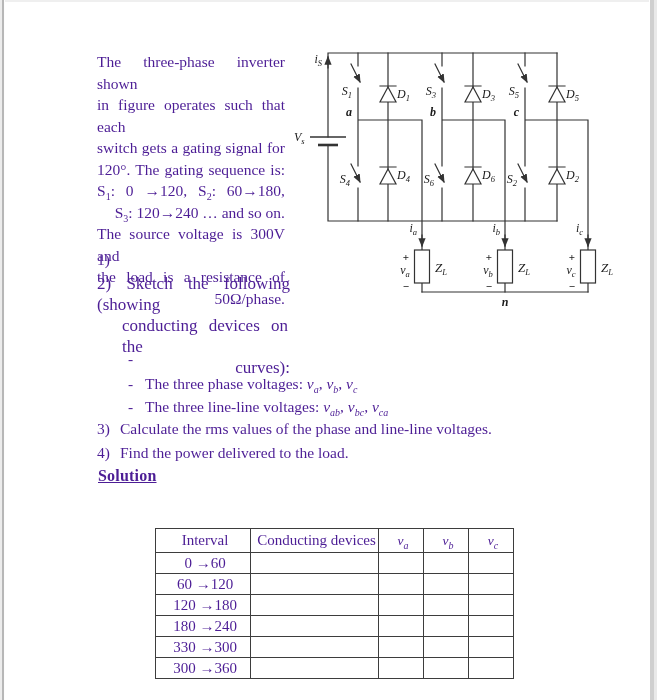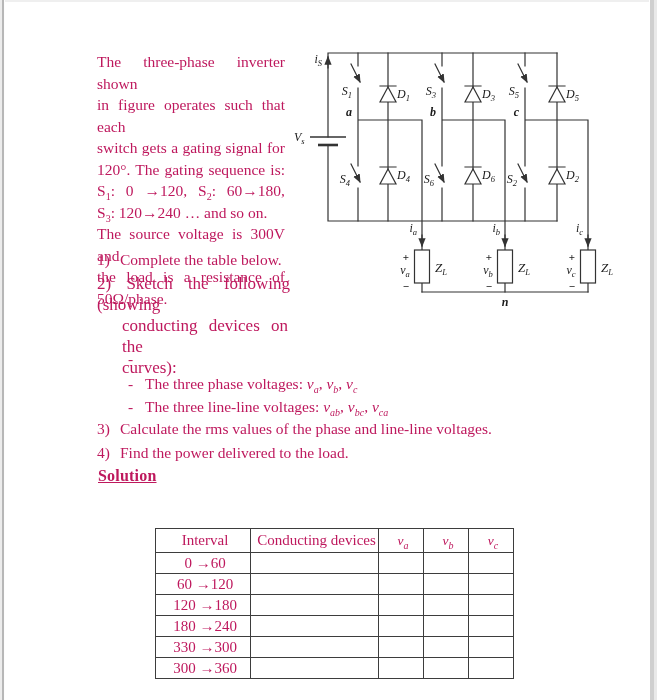--- a/index.html
+++ b/index.html
@@ -1,26 +1,26 @@
 <!DOCTYPE html>
 <html><head>
 <meta charset="utf-8">
 <style>
   html,body{margin:0;padding:0;background:#fff;}
   .page{position:relative;width:657px;height:700px;background:#ffffff;overflow:hidden;
-        font-family:"Liberation Serif","DejaVu Serif",serif;color:#be185d;}
+        font-family:"Liberation Serif","DejaVu Serif",serif;color:#4c1d95;}
   .edge-l{position:absolute;left:0;top:0;width:5px;height:700px;
         background:linear-gradient(to right,#ececec 0 2px,#b7b7b7 2px 4px,#fdfdfd 4px);}
   .edge-r{position:absolute;right:0;top:0;width:8px;height:700px;
         background:linear-gradient(to right,#ffffff 0 1px,#cfcfcf 1px 5px,#e9e9e9 5px);}
   .edge-t{position:absolute;left:0;top:0;width:657px;height:2px;background:#efefef;}
 
   .para{position:absolute;left:97px;top:51px;width:188px;font-size:15.5px;line-height:21.5px;}
   .jl{text-align:justify;text-align-last:justify;}
-  .ll{text-align:left;}
+  .ll{text-align:right;}
   sub{font-size:10px;line-height:0;}
 
   .item{position:absolute;left:97px;display:flex;font-size:15.5px;line-height:19px;width:420px;}
   .inum{width:23px;flex:none;}
   .item2{position:absolute;left:97px;top:273px;width:193px;font-size:17px;line-height:21px;}
   .item2 .cont{margin-left:25px;}
   .bullet{position:absolute;left:128px;display:flex;font-size:15.5px;line-height:18px;width:340px;}
   .bdash{width:17px;flex:none;}
 
   .sol{position:absolute;left:98px;top:467px;font-size:16px;font-weight:bold;
@@ -60,21 +60,20 @@
     <div class="jl">120°. The gating sequence is:</div>
     <div class="jl">S<sub>1</sub>: 0 →120, S<sub>2</sub>: 60→180,</div>
     <div class="ll">S<sub>3</sub>: 120→240 … and so on.</div>
     <div class="jl">The source voltage is 300V and</div>
     <div class="jl">the load is a resistance of</div>
     <div class="ll">50Ω/phase.</div>
   </div>
 
   <div class="item" style="top:250px;">
     <span class="inum">1)</span>
-    <span>Complete the table below.</span>
   </div>
 
   <div class="item2">
     <div class="jl">2) Sketch the following (showing</div>
     <div class="cont jl" style="width:166px;">conducting devices on the</div>
     <div class="cont ll">curves):</div>
   </div>
 
   <div class="bullet" style="top:350px;">
     <span class="bdash">-</span>

